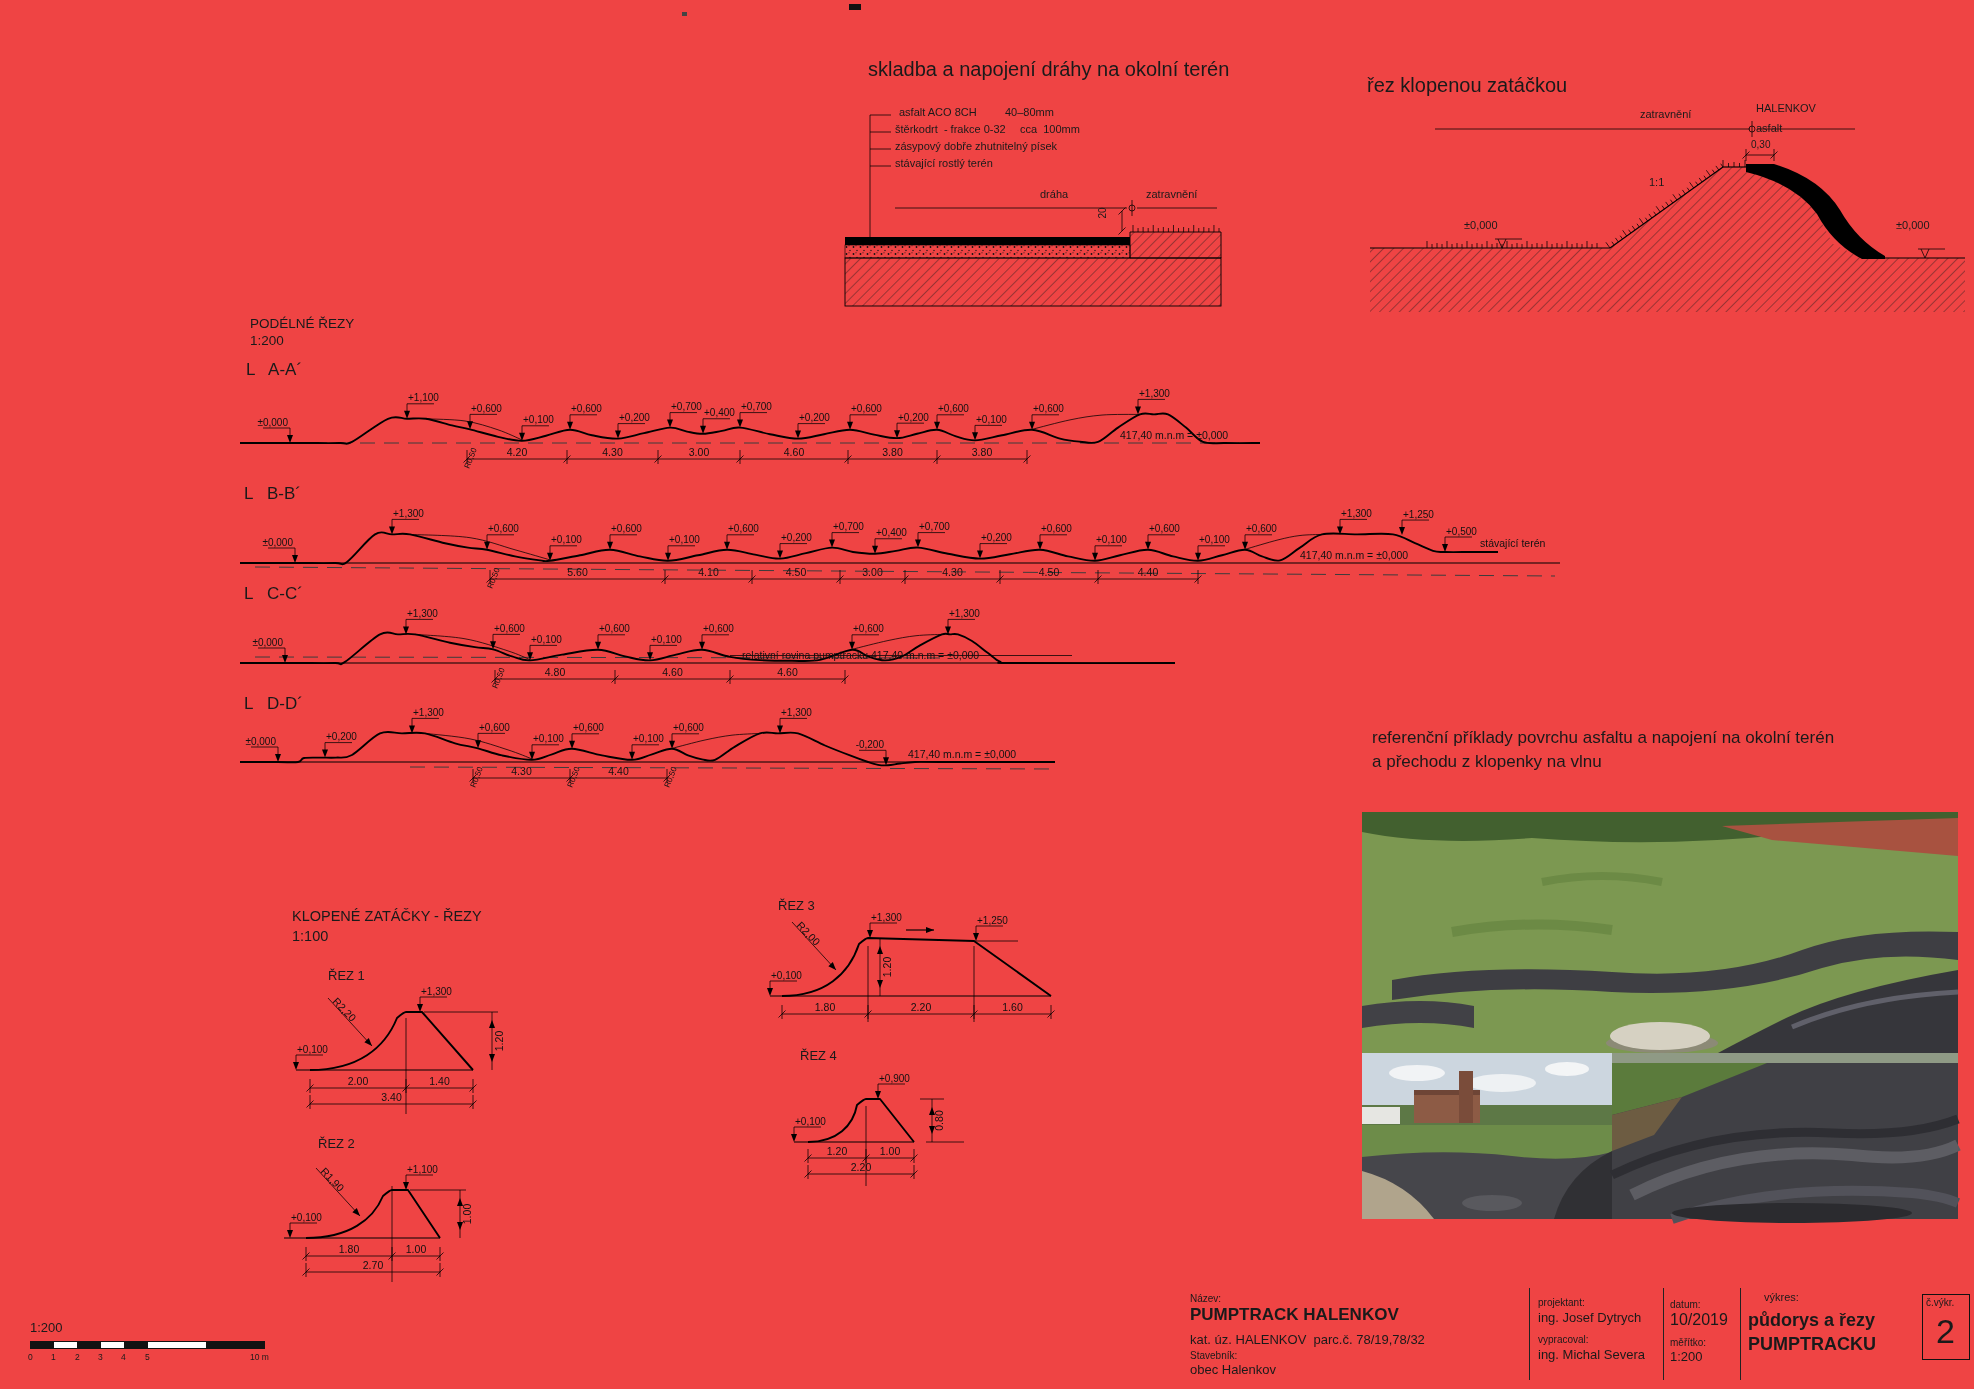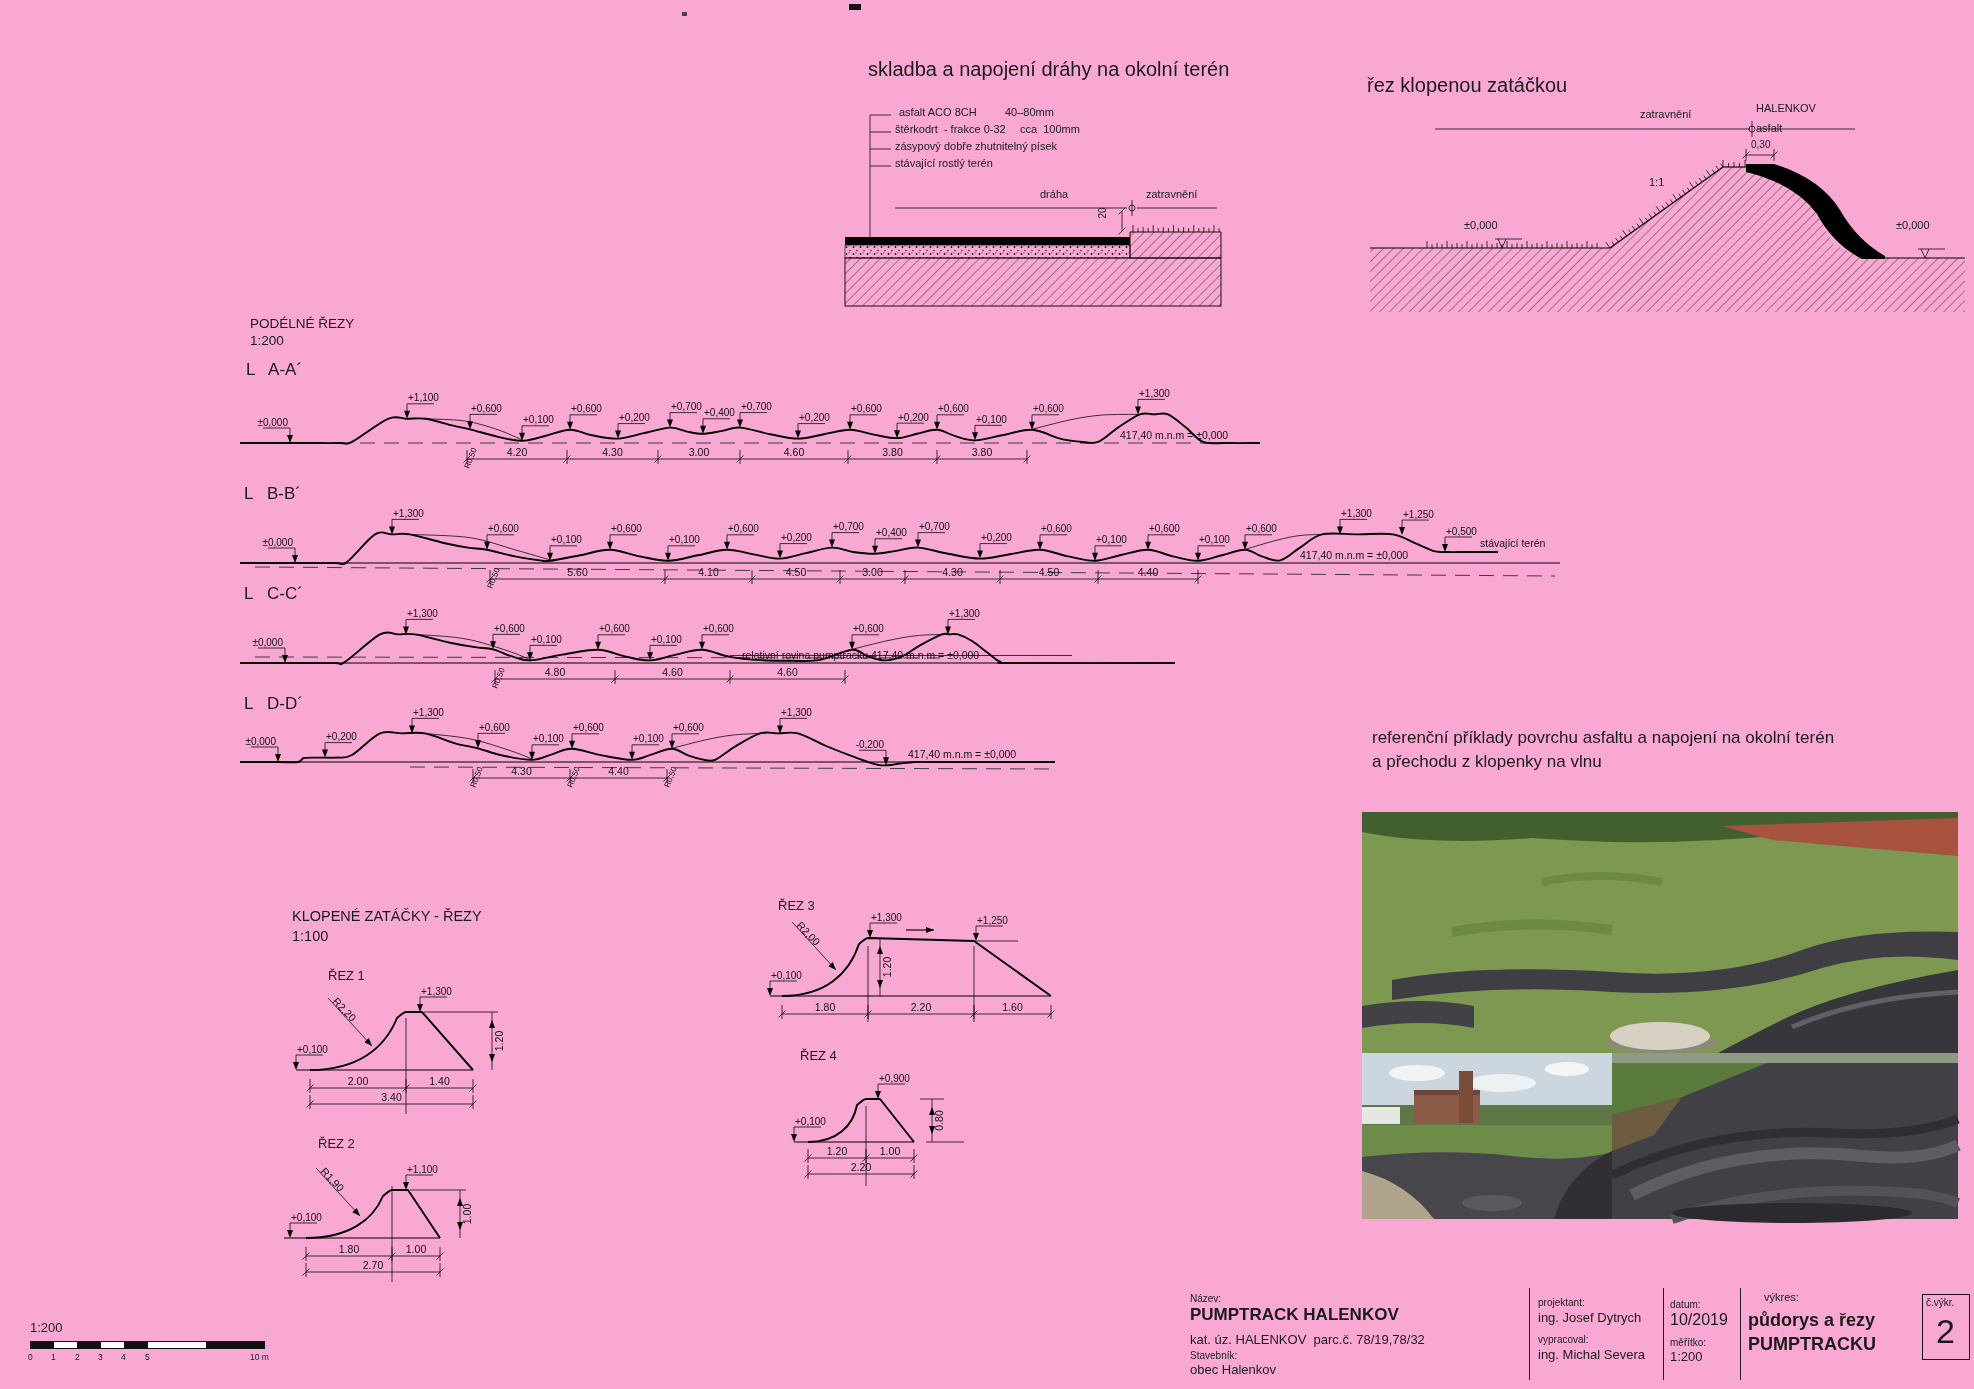--- a/index.html
+++ b/index.html
@@ -1,16 +1,16 @@
 <!DOCTYPE html>
 <html><head>
 <meta charset="utf-8">
 <style>
   html,body{margin:0;padding:0;background:#9a9a9a;}
-  .sheet{position:relative;width:1974px;height:1389px;background:#f9a8d4;
+  .sheet{position:relative;width:1974px;height:1389px;background:#ef4444;
     font-family:"Liberation Sans",sans-serif;color:#000;overflow:hidden;}
   .abs{position:absolute;}
   .t{position:absolute;white-space:pre;line-height:1.18;color:#1a1a1a;}
   .b{font-weight:bold;}
   svg{display:block;overflow:visible;}
   svg text{fill:#111;font-family:"Liberation Sans",sans-serif;}
   .profile{stroke:#000;stroke-width:1.9;fill:none;stroke-linejoin:round;}
   .med{stroke:#000;stroke-width:1.15;fill:none;}
   .thin{stroke:#000;stroke-width:0.75;fill:none;}
   .dash{stroke:#3c3c3c;stroke-width:1;fill:none;stroke-dasharray:15 9;}

